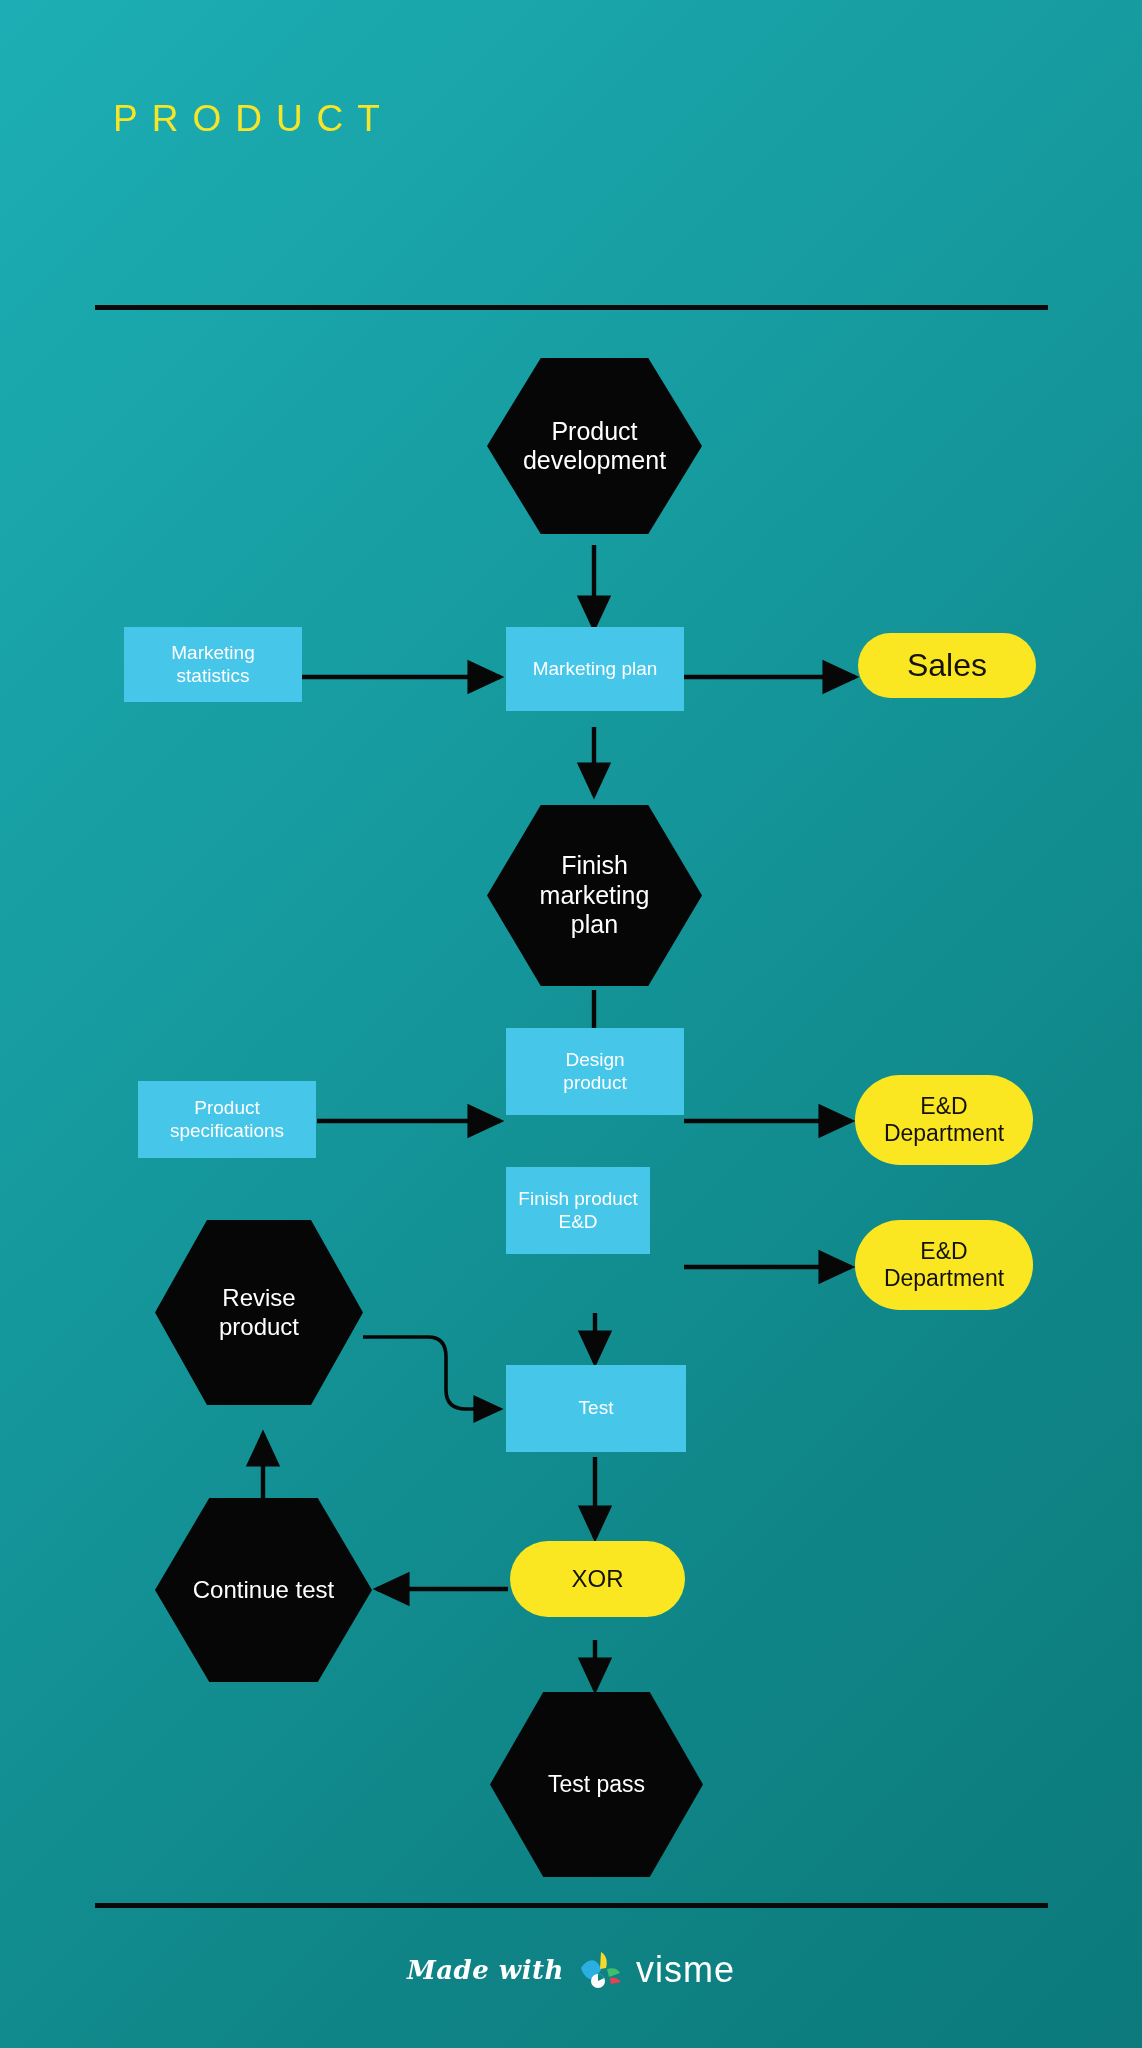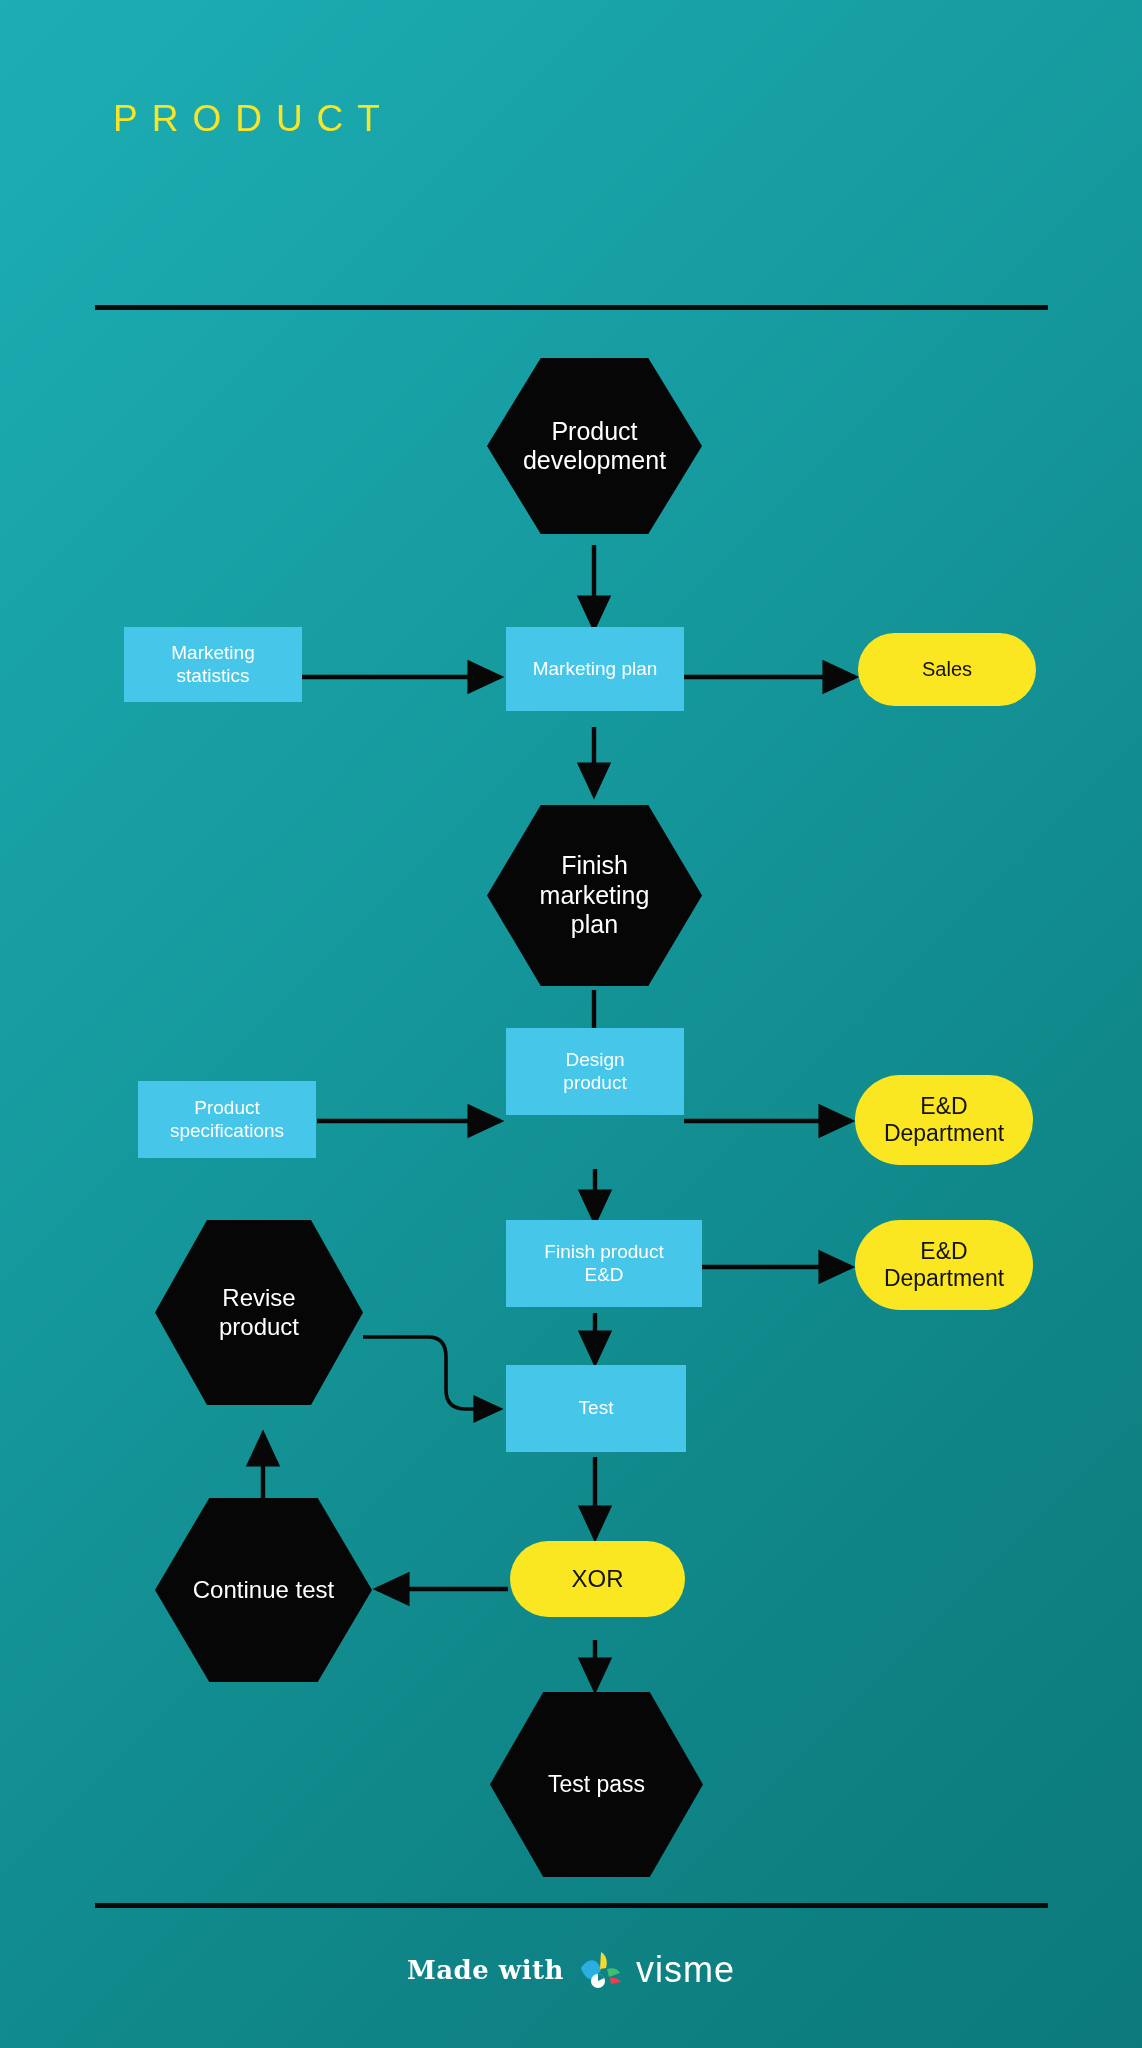--- a/index.html
+++ b/index.html
@@ -113,20 +113,21 @@
     width: 1142px;
     height: 80px;
     display: flex;
     align-items: center;
     justify-content: center;
     gap: 14px;
   }
 
   #made-with {
     font-family: "DejaVu Serif", serif;
+    font-style: italic;
     font-weight: bold;
     font-size: 26px;
     color: #FFFFFF;
     letter-spacing: 0.5px;
   }
 
   #visme-logo-mark {
     width: 44px;
     height: 40px;
     display: block;
@@ -199,21 +200,21 @@
 
 <div class="node rect" style="left:124px; top:627px; width:178px; height:75px; font-size:19px;">
   <span class="node-label">Marketing
 statistics</span>
 </div>
 
 <div class="node rect" style="left:506px; top:627px; width:178px; height:84px; font-size:19px;">
   <span class="node-label">Marketing plan</span>
 </div>
 
-<div class="node pill" style="left:858px; top:633px; width:178px; height:73px; font-size:20px;">
+<div class="node pill" style="left:858px; top:633px; width:178px; height:65px; font-size:32px;">
   <span class="node-label">Sales</span>
 </div>
 
 <div class="node hex" style="left:487px; top:805px; width:215px; height:181px; font-size:25px;">
   <span class="node-label">Finish
 marketing
 plan</span>
 </div>
 
 <div class="node rect" style="left:138px; top:1081px; width:178px; height:77px; font-size:19px;">
@@ -224,21 +225,21 @@
 <div class="node rect" style="left:506px; top:1028px; width:178px; height:87px; font-size:19px;">
   <span class="node-label">Design
 product</span>
 </div>
 
 <div class="node pill" style="left:855px; top:1075px; width:178px; height:90px; font-size:23px;">
   <span class="node-label">E&amp;D
 Department</span>
 </div>
 
-<div class="node rect" style="left:506px; top:1220px; width:196px; height:87px; font-size:19px;">
+<div class="node rect" style="left:506px; top:1167px; width:144px; height:87px; font-size:19px;">
   <span class="node-label">Finish product
 E&amp;D</span>
 </div>
 
 <div class="node pill" style="left:855px; top:1220px; width:178px; height:90px; font-size:23px;">
   <span class="node-label">E&amp;D
 Department</span>
 </div>
 
 <div class="node hex" style="left:155px; top:1220px; width:208px; height:185px; font-size:24px;">

